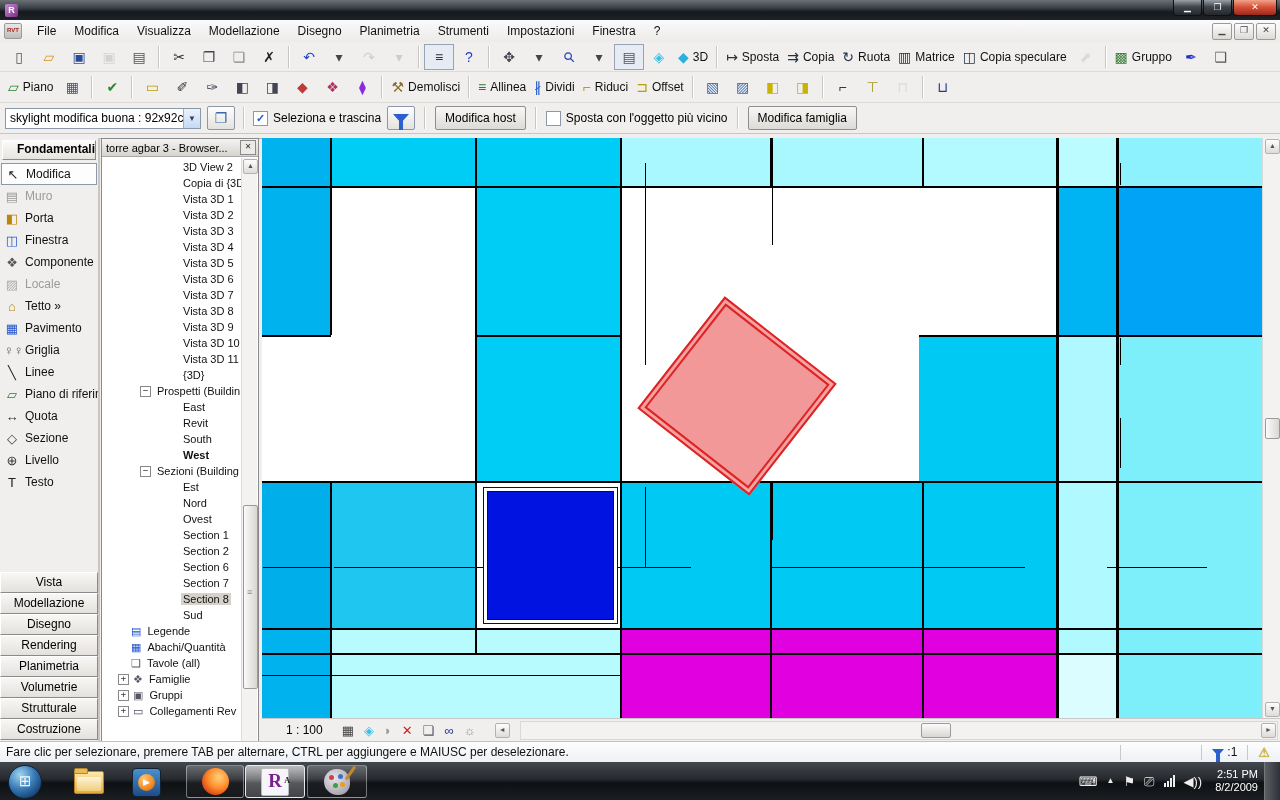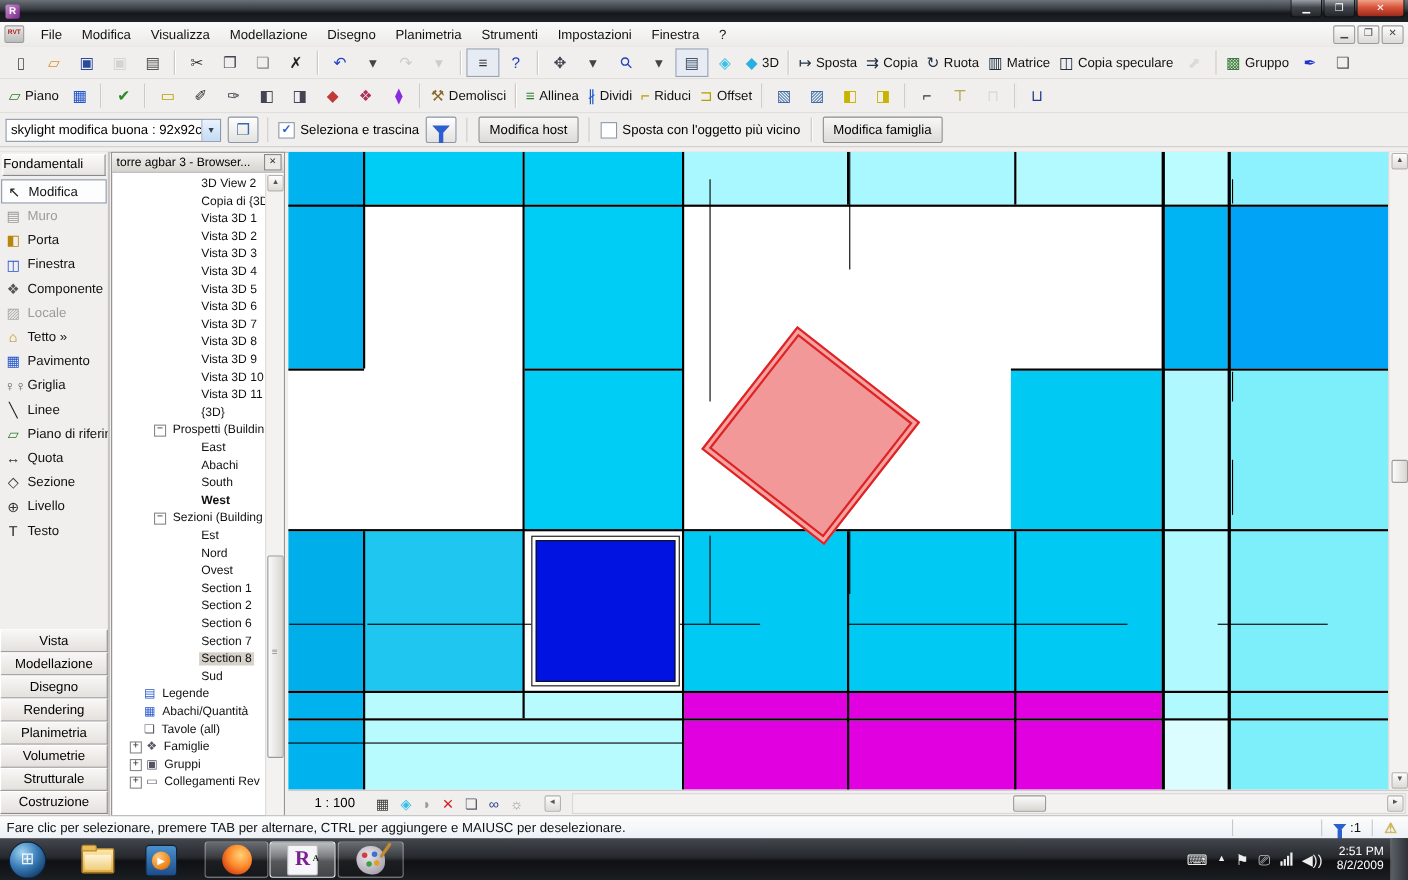--- a/index.html
+++ b/index.html
@@ -67,21 +67,21 @@
     border-top:9px solid #2b5fd0;position:relative;}
   .funnel::after{content:"";position:absolute;left:-2px;top:-2px;width:4px;height:9px;background:#2b5fd0;}
   .funnel.small{border-left-width:6px;border-right-width:6px;border-top-width:7px;}
   #strip134{left:0;top:134px;width:1280px;height:4px;background:#f0efee;border-bottom:1px solid #b9b6b2;}
 
   
   #designbar{left:0;top:138px;width:100px;height:604px;background:#f0efee;
     border-right:2px solid #c9c5c0;box-sizing:border-box;}
   .db-header{margin:2px 2px 3px 2px;height:18px;border:1px solid #fff;
     border-right-color:#8a8a8a;border-bottom-color:#8a8a8a;
-    background:linear-gradient(#fbfbfa,#e7e4e0);text-align:left;line-height:17px;}
+    background:linear-gradient(#fbfbfa,#e7e4e0);text-align:right;line-height:17px;font-weight:bold;}
   .db-item{height:22px;display:flex;align-items:center;gap:5px;padding-left:4px;
     white-space:nowrap;overflow:hidden;color:#111;}
   .db-item.selected{background:#fdfdfd;border:1px solid #8a98a8;height:20px;margin:0 1px;padding-left:3px;}
   .db-item.disabled{color:#9e9b97;}
   .db-icon{width:16px;font-size:13px;text-align:center;flex:none;line-height:1;}
   #db-tabs{position:absolute;left:0;bottom:2px;width:98px;}
   .db-tab{height:19px;border:1px solid #fff;border-right-color:#8a8a8a;border-bottom-color:#8a8a8a;
     background:linear-gradient(#f8f7f5,#e4e1dd);text-align:center;line-height:18px;}
 
   
@@ -566,21 +566,21 @@
           <span class="lbl">{3D}</span>
         </div>
         <div class="trow" style="padding-left: 37px;">
           <span class="exp">−</span>
           <span class="lbl">Prospetti (Buildin</span>
         </div>
         <div class="trow" style="padding-left: 78px;">
           <span class="lbl">East</span>
         </div>
         <div class="trow" style="padding-left: 78px;">
-          <span class="lbl">Abachi</span>
+          <span class="lbl">Revit</span>
         </div>
         <div class="trow" style="padding-left: 78px;">
           <span class="lbl">South</span>
         </div>
         <div class="trow bold" style="padding-left: 78px;">
           <span class="lbl">West</span>
         </div>
         <div class="trow" style="padding-left: 37px;">
           <span class="exp">−</span>
           <span class="lbl">Sezioni (Building</span>

